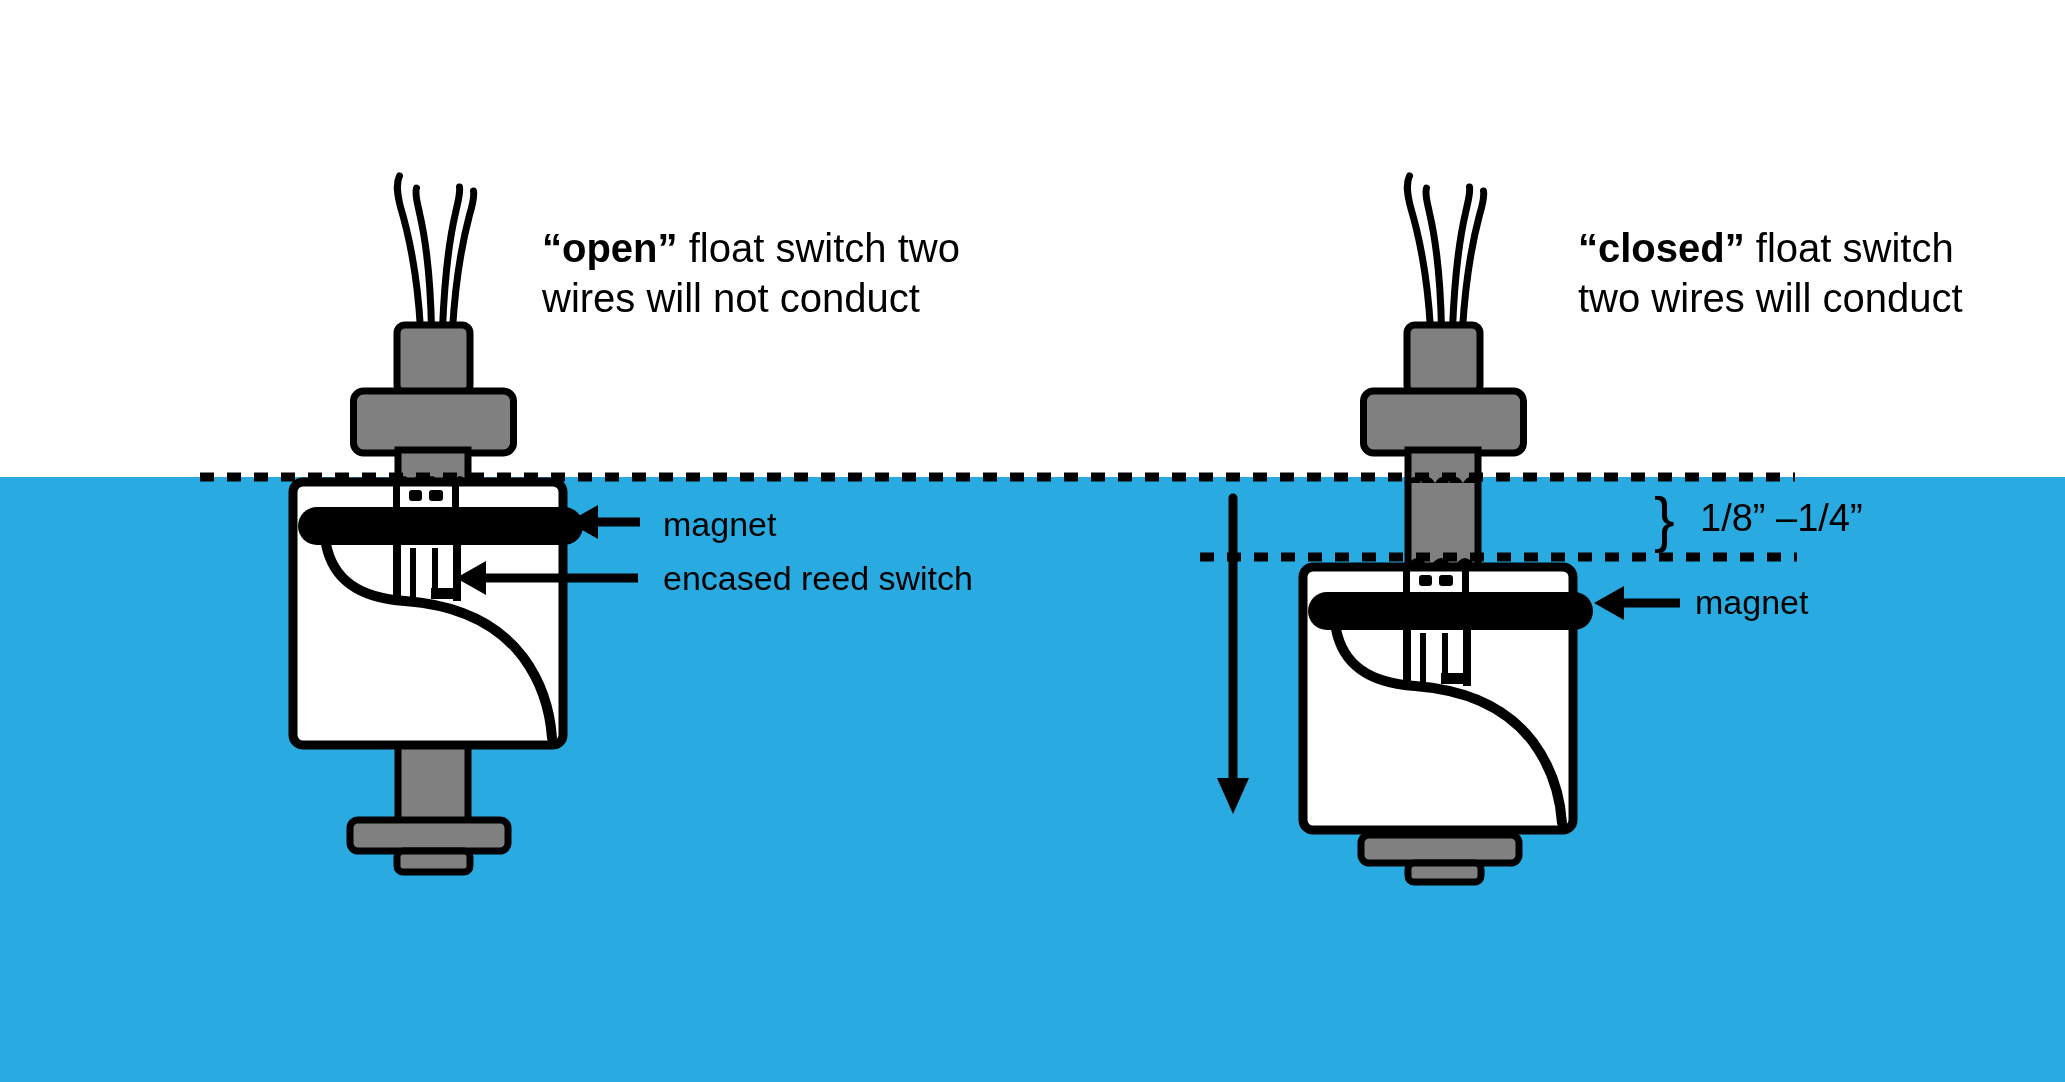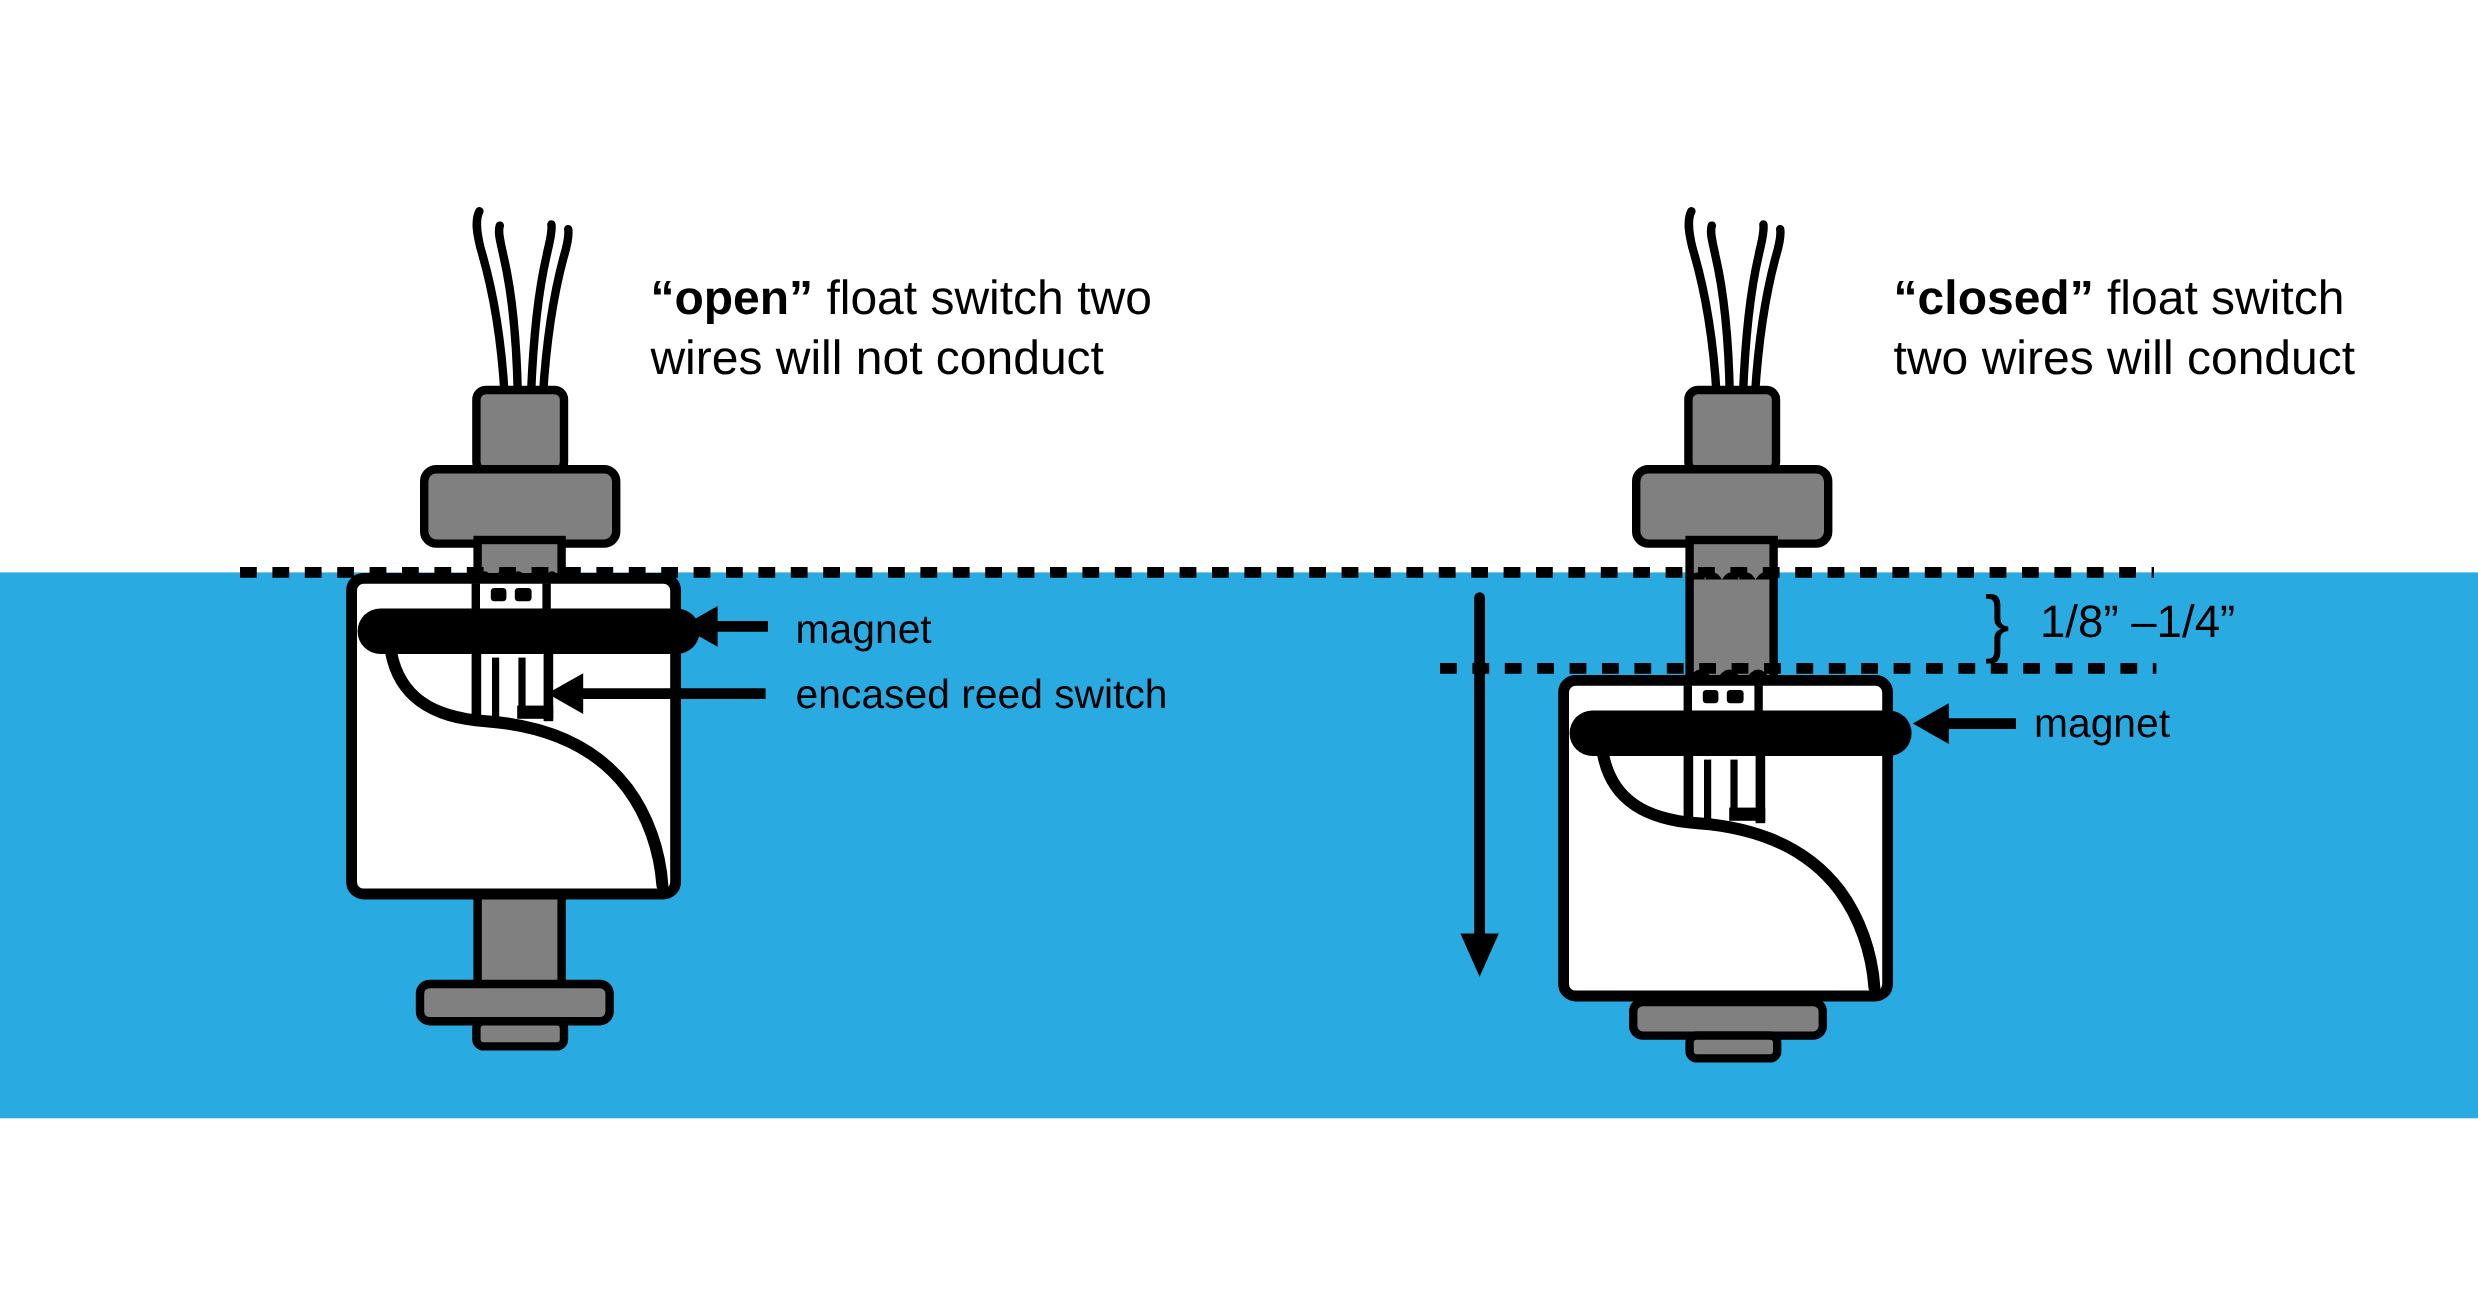--- a/index.html
+++ b/index.html
@@ -1,16 +1,16 @@
 <!DOCTYPE html>
 <html><head>
 <meta charset="utf-8">
 <style>
   html,body{margin:0;padding:0;background:#fff;}
-  .stage{position:relative;width:2065px;height:932px;overflow:hidden;background:#eab308;text-decoration:underline;}
+  .stage{position:relative;width:2065px;height:1082px;overflow:hidden;background:#eab308;text-decoration:underline;}
   svg{display:block;}
   text{font-family:"Liberation Sans","DejaVu Sans",sans-serif;fill:#000;white-space:pre;}
   .b{font-weight:bold;}
   .callout{font-size:34px;}
   .title{font-size:40px;}
   .ink{fill:#000;}
   .wire{fill:none;stroke:#000;stroke-width:7;stroke-linecap:round;}
   .outline7{stroke:#000;stroke-width:7;}
   .outline9{stroke:#000;stroke-width:9;}
   .arrowline{stroke:#000;stroke-width:9;}

